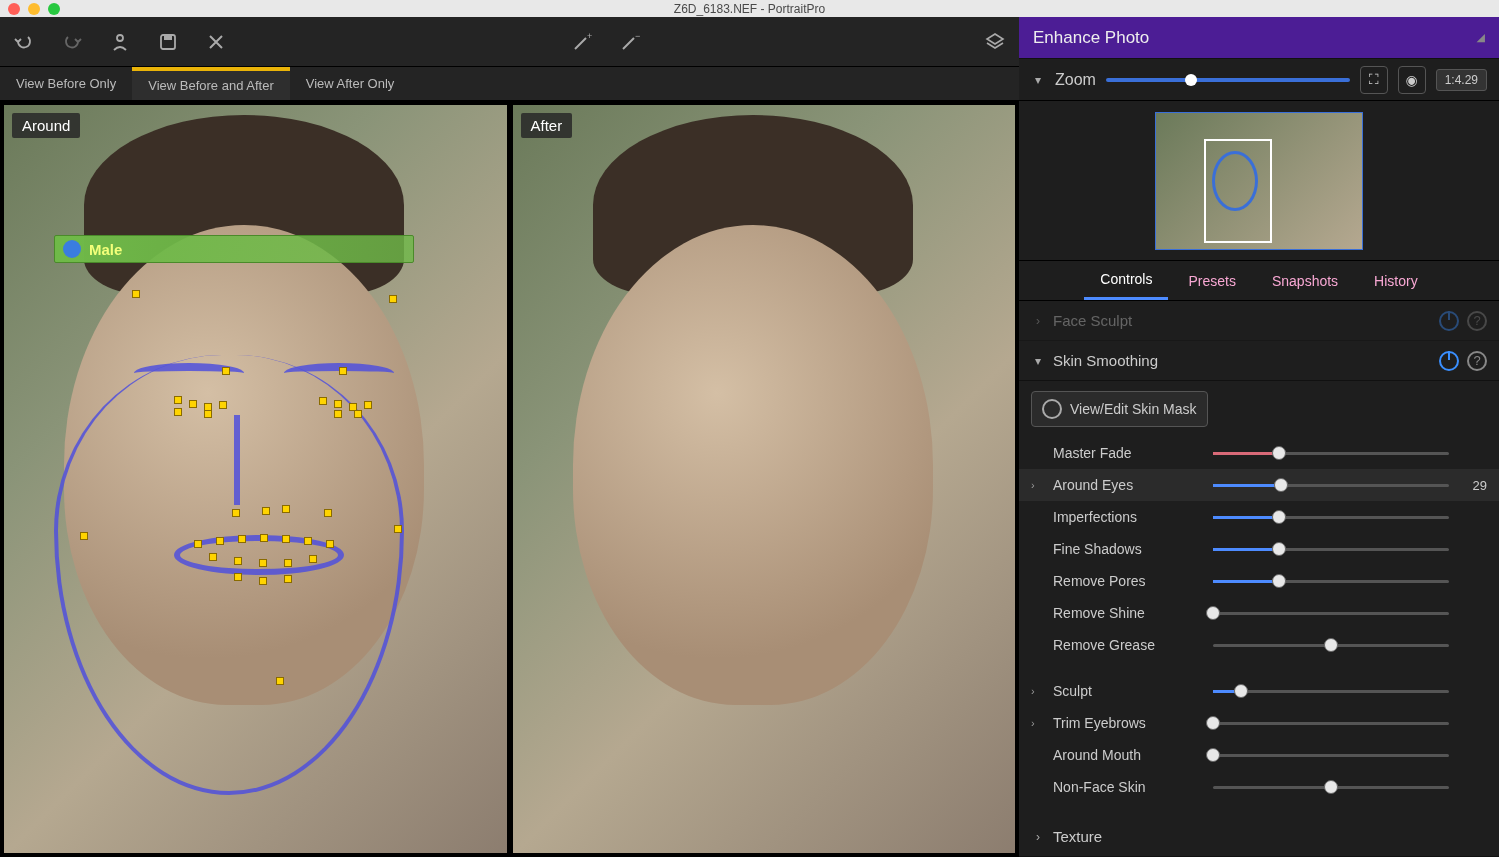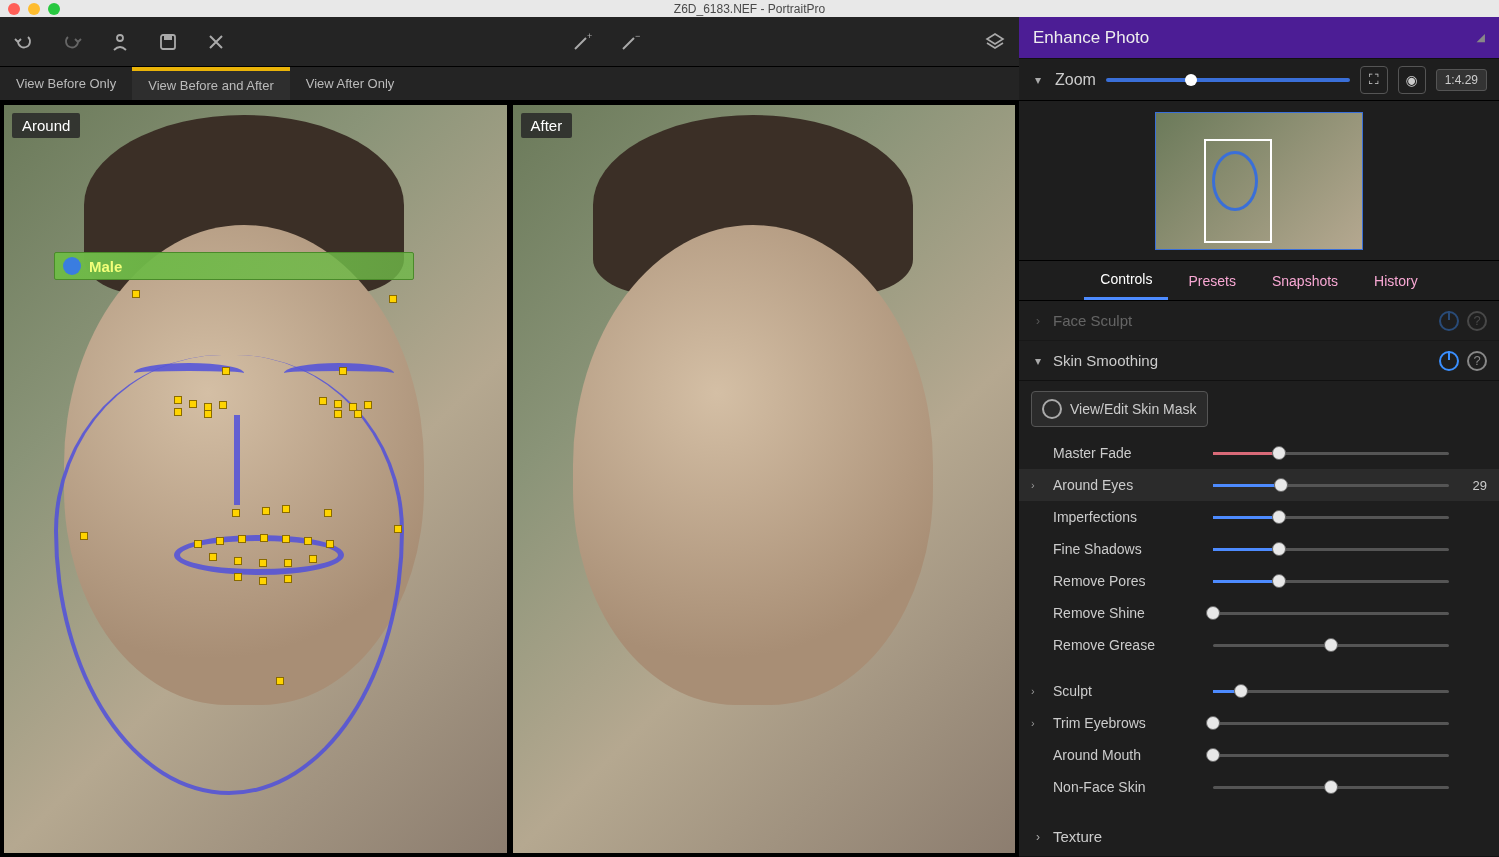--- a/index.html
+++ b/index.html
@@ -37,21 +37,21 @@
 }
 .tool-btn { width: 24px; height: 24px; display: flex; align-items: center; justify-content: center; cursor: pointer; color: #aaa; }
 .tool-sep { flex: 1; }
 .view-tabs { height: 34px; background: #242424; display: flex; align-items: center; font-size: 13px; border-bottom: 1px solid #000; }
 .view-tab { padding: 0 16px; height: 100%; display: flex; align-items: center; cursor: pointer; color: #bbb; }
 .view-tab.active { border-top: 4px solid #eab308; background: #2e2e2e; }
 .image-area { flex: 1; display: flex; gap: 6px; padding: 4px; background: #000; position: relative; }
 .img-pane { flex: 1; position: relative; background: linear-gradient(135deg, #6b7a5a, #8a9478 30%, #b5a890 60%, #8c7d6f); overflow: hidden; }
 .img-label { position: absolute; top: 8px; left: 8px; background: rgba(40,40,40,0.85); color: #fff; padding: 4px 10px; font-size: 15px; border-radius: 2px; }
 .gender-badge {
-  position: absolute; top: 147px; left: 50px; width: 360px; height: 28px;
+  position: absolute; top: 130px; left: 50px; width: 360px; height: 28px;
   background: linear-gradient(90deg, #6fb948, #6fb948cc);
   border: 1px solid #4a8a2a; border-radius: 2px;
   display: flex; align-items: center; padding-left: 8px; gap: 8px;
 }
 .gender-badge .gicon { width: 18px; height: 18px; background: #3a7de0; border-radius: 50%; position: relative; }
 .gender-badge .gtext { color: #f3ff7a; font-weight: 600; font-size: 15px; }
 .landmark { position: absolute; width: 8px; height: 8px; background: #ffd400; border: 1px solid #8a6b00; }
 .face-outline { position: absolute; border: 4px solid rgba(80,80,220,0.85); border-radius: 50%; }
 
 

